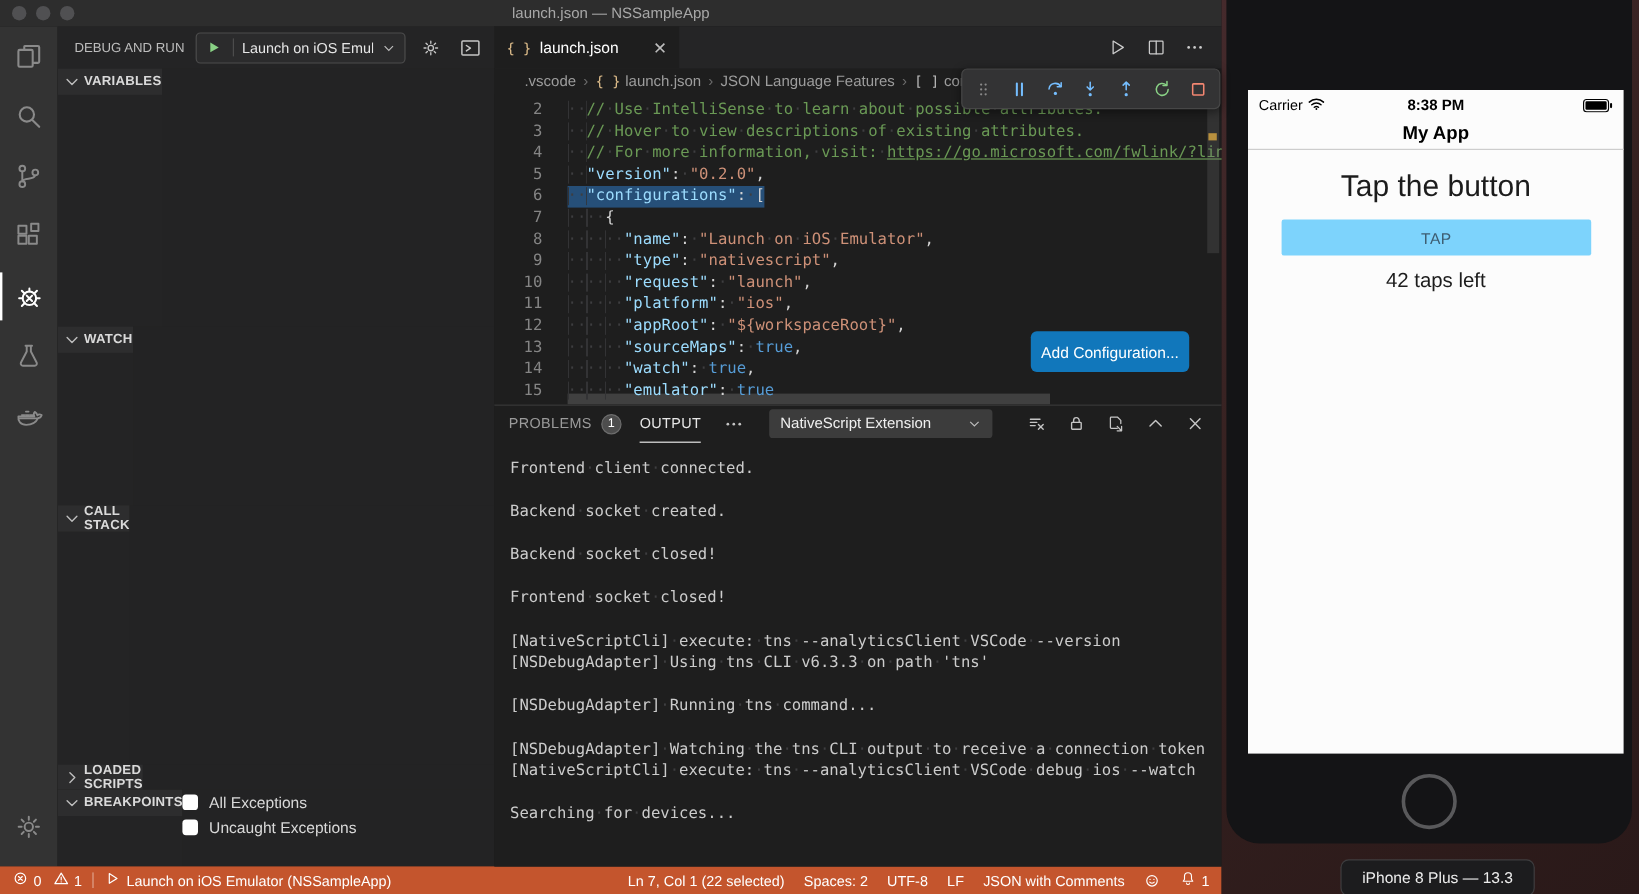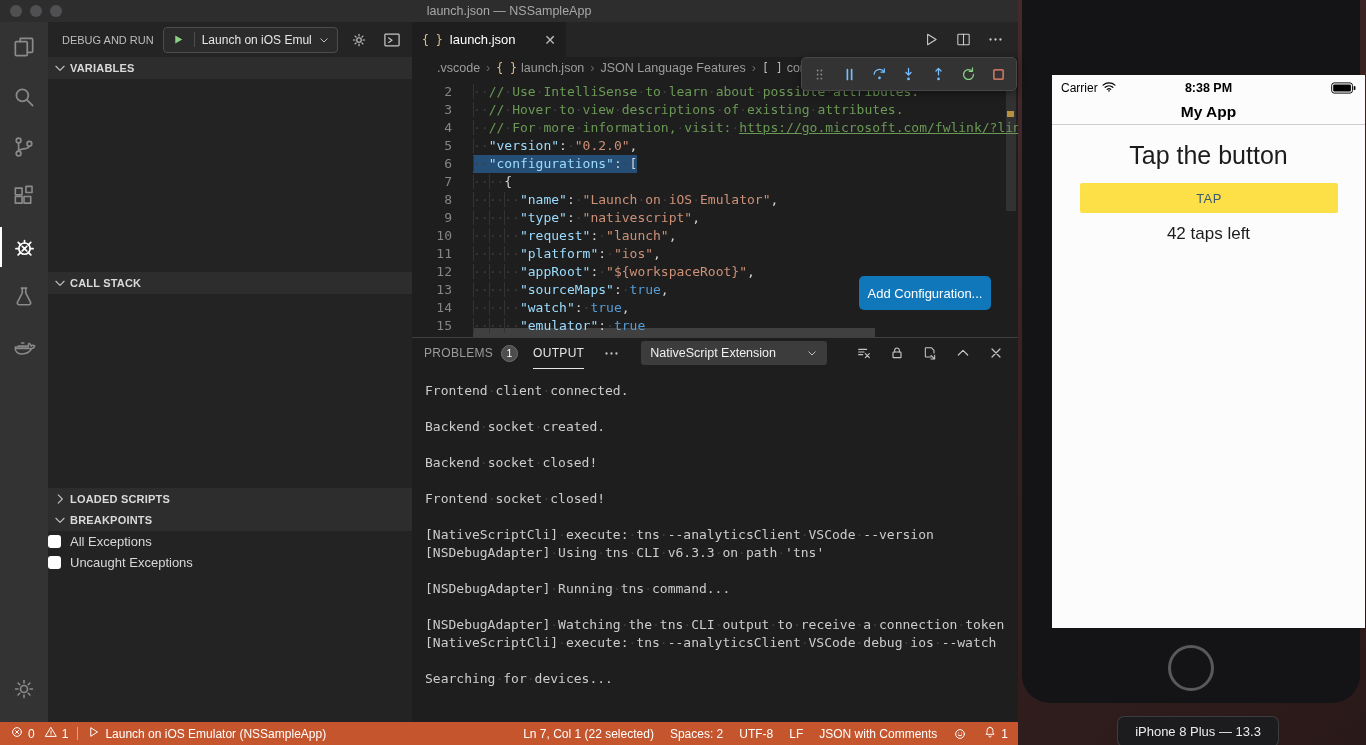--- a/index.html
+++ b/index.html
@@ -23,21 +23,21 @@
 
   .sidebar{flex:0 0 364px;width:364px;background:#242425;display:flex;flex-direction:column;color:#cccccc;}
   .sidebar-top{flex:0 0 35px;display:flex;align-items:center;padding:0 8px 0 14px;gap:9px;}
   .sidebar-title{font-size:11px;color:#bdbdbd;white-space:nowrap;}
   .launch-select{height:24px;border:1px solid #4c4c4c;border-radius:4px;display:flex;align-items:center;background:#2b2b2c;padding:0 7px;gap:7px;flex:1;max-width:172px;min-width:0;}
   .launch-select .vdiv{width:1px;height:15px;background:#4c4c4c;}
   .launch-label{font-size:12px;color:#e6e6e6;white-space:nowrap;overflow:hidden;flex:1;}
   .icon-btn{color:#c5c5c5;display:flex;align-items:center;justify-content:center;width:24px;height:24px;flex:0 0 auto;}
 
   .sections{flex:1;display:flex;flex-direction:column;min-height:0;}
-  .section{display:flex;flex-direction:column;overflow:hidden;}
+  .section{display:flex;flex-direction:row;overflow:hidden;}
   .sec-header{flex:0 0 22px;height:22px;background:#2d2d2e;display:flex;align-items:center;gap:3px;padding-left:5px;font-size:11px;font-weight:bold;color:#dadada;letter-spacing:0.2px;}
   .sec-body{flex:1;background:#232324;}
   .chev{color:#bdbdbd;display:flex;align-items:center;}
   .bp-row{height:21px;display:flex;align-items:center;gap:9px;font-size:13px;color:#d8d8d8;}
   .bp-check{width:13px;height:13px;background:#ffffff;border-radius:3px;flex:0 0 13px;}
 
   .editor-area{flex:1;display:flex;flex-direction:column;min-width:0;position:relative;background:#1e1e1e;}
   .tabbar{flex:0 0 35px;height:35px;background:#252526;display:flex;align-items:stretch;}
   .tab{width:134px;background:#1e1e1e;display:flex;align-items:center;gap:7px;padding:0 10px;font-size:13px;color:#ffffff;}
   .txt-icon{color:#e2c08d;font-family:"DejaVu Sans Mono",monospace;font-size:11.5px;}
@@ -84,21 +84,21 @@
   .out-line{height:18px;white-space:pre;}
 
   .statusbar{flex:0 0 23px;height:23px;background:#c4552d;color:#ffffff;display:flex;align-items:center;font-size:12px;padding:0 10px;}
   .sb-group{display:flex;align-items:center;gap:4px;white-space:nowrap;}
   .sb-sep{width:1px;height:13px;background:rgba(255,255,255,0.45);margin:0 9px;}
   .sb-right{margin-left:auto;display:flex;align-items:center;gap:16px;}
 
   
   #sim-region{position:absolute;left:1018px;top:0;width:348px;height:745px;background:linear-gradient(140deg,#452a2c 0%,#34201f 45%,#2a1919 100%);}
   #sim-window{position:absolute;left:4px;top:0;width:338px;height:703px;background:#141416;border-radius:0 0 28px 28px;}
-  #sim-screen{position:absolute;left:30px;top:75px;width:313px;height:553px;background:#fcfcfc;display:flex;flex-direction:column;}
+  #sim-screen{position:absolute;left:18px;top:75px;width:313px;height:553px;background:#fcfcfc;display:flex;flex-direction:column;}
   .sim-status{height:22px;margin-top:2px;display:flex;align-items:center;padding:0 9px;font-size:12px;color:#000;position:relative;}
   .carrier{display:flex;gap:4px;align-items:center;z-index:2;}
   .sim-time{position:absolute;left:0;right:0;text-align:center;font-weight:bold;font-size:12.5px;}
   .sim-batt{margin-left:auto;display:flex;align-items:center;z-index:2;}
   .sim-nav{height:25px;border-bottom:1px solid #cdcdcd;display:flex;align-items:center;justify-content:center;font-size:15.5px;font-weight:bold;color:#000;}
   .sim-heading{margin-top:16px;text-align:center;font-size:25px;color:#1c1c1c;}
   .sim-button{margin:13px 27px 0 28px;height:30px;background:#2db9f2;display:flex;align-items:center;justify-content:center;font-size:13px;color:#3d5c70;letter-spacing:0.4px;border-radius:2px;}
   .sim-taps{margin-top:11px;text-align:center;font-size:17px;color:#1c1c1c;}
   .home-btn{position:absolute;left:50%;transform:translateX(-50%);top:645px;width:46px;height:46px;border:3px solid #59595b;border-radius:50%;box-sizing:border-box;}
   .device-pill{position:absolute;left:99px;top:716px;width:160px;height:29px;background:#1c1c1e;border:1px solid rgba(255,255,255,0.15);border-radius:7px;display:flex;align-items:center;justify-content:center;font-size:13px;color:#ececec;}
@@ -206,20 +206,31 @@
         </div>
         <div class="sections" id="sidebar-sections">
             <div class="section" style="flex: 0 0 215px;">
               <div class="sec-header">
                 <span class="chev">
                   <svg width="14" height="14" viewBox="0 0 24 24" fill="none" stroke="currentColor" stroke-width="2" stroke-linecap="round" stroke-linejoin="round">
                     <path d="M5 9l7 7 7-7"></path>
                   </svg>
                 </span>
                 <span>VARIABLES</span>
+              </div>
+              <div class="sec-body"></div>
+            </div>
+            <div class="section" style="flex: 0 0 149px;">
+              <div class="sec-header">
+                <span class="chev">
+                  <svg width="14" height="14" viewBox="0 0 24 24" fill="none" stroke="currentColor" stroke-width="2" stroke-linecap="round" stroke-linejoin="round">
+                    <path d="M5 9l7 7 7-7"></path>
+                  </svg>
+                </span>
+                <span>WATCH</span>
               </div>
               <div class="sec-body"></div>
             </div>
             <div class="section" style="flex: 0 0 216px;">
               <div class="sec-header">
                 <span class="chev">
                   <svg width="14" height="14" viewBox="0 0 24 24" fill="none" stroke="currentColor" stroke-width="2" stroke-linecap="round" stroke-linejoin="round">
                     <path d="M5 9l7 7 7-7"></path>
                   </svg>
                 </span>
@@ -572,20 +583,20 @@
           <span class="sim-batt" id="batt-icon">
               <svg width="25" height="12" viewBox="0 0 26 12">
                 <rect x="0.7" y="0.7" width="21.6" height="10.6" rx="2.6" fill="none" stroke="#000" stroke-width="1"></rect>
                 <rect x="2.3" y="2.3" width="18.4" height="7.4" rx="1.2" fill="#000"></rect>
                 <rect x="23.6" y="3.8" width="1.8" height="4.4" rx="0.9" fill="#000"></rect>
               </svg>
             </span>
         </div>
         <div class="sim-nav">My App</div>
         <div class="sim-heading">Tap the button</div>
-        <div class="sim-button" style="background: #fde047;">TAP</div>
+        <div class="sim-button" style="background: #7dd3fc;">TAP</div>
         <div class="sim-taps">42 taps left</div>
       </div>
       <div class="home-btn"></div>
     </div>
     <div class="device-pill">iPhone 8 Plus — 13.3</div>
   </div>
 </div>
 
 </body></html>

